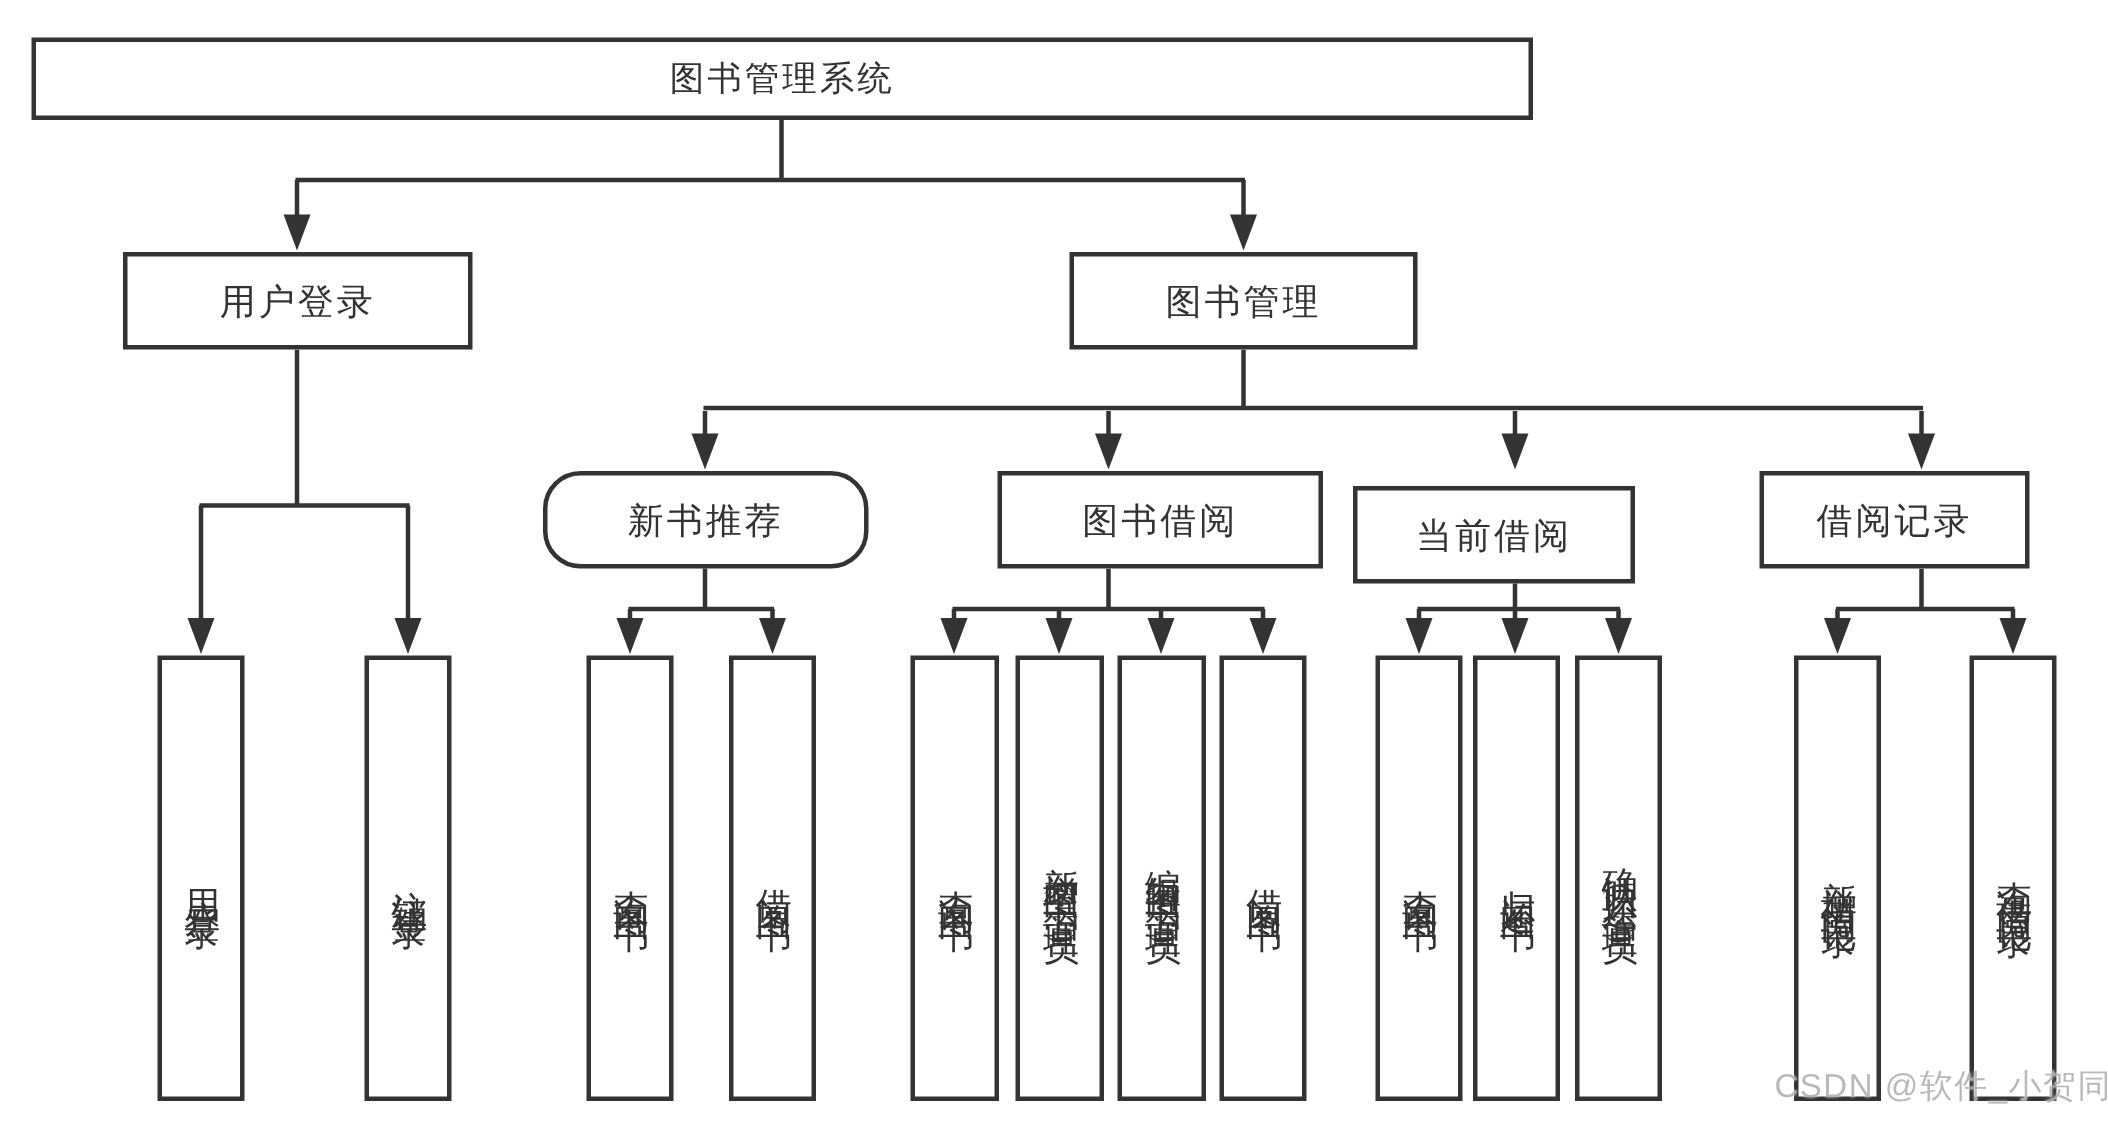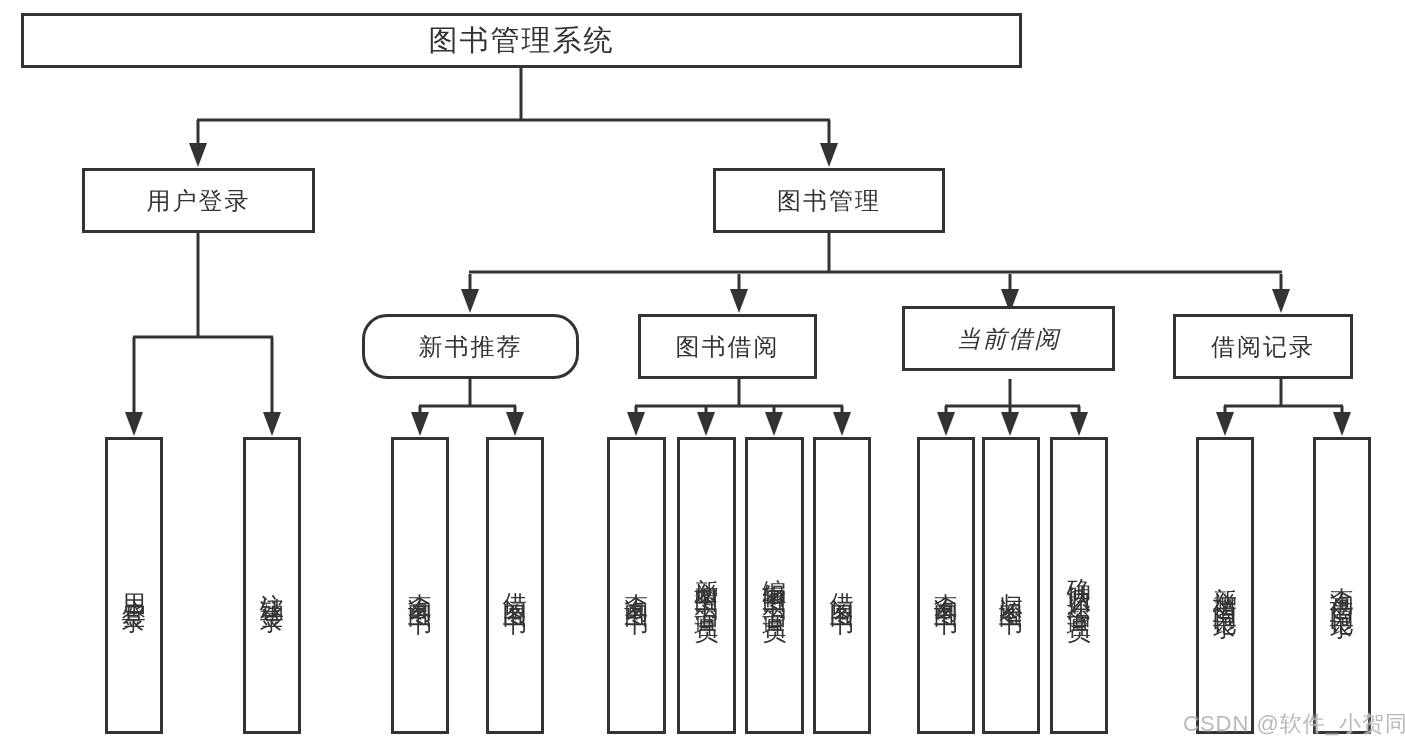--- a/index.html
+++ b/index.html
@@ -20,21 +20,21 @@
     display: flex;
     align-items: center;
     justify-content: center;
     color: #333333;
     font-size: 24px;
     letter-spacing: 2px;
     text-align: center;
     white-space: nowrap;
   }
   .hbox { height: 65px; }
-  .root { left: 21px; top: 13px; width: 1001px; height: 55px; font-size: 29px; }
+  .root { left: 21px; top: 25px; width: 1001px; height: 55px; font-size: 23px; }
   .vbox { top: 437px; width: 58px; height: 297px; }
   .vbox .vtext {
     writing-mode: vertical-lr;
     text-orientation: mixed;
     letter-spacing: 6px;
     line-height: 1.15;
     font-size: 24px;
     white-space: nowrap;
   }
   .watermark {
@@ -97,24 +97,24 @@
   <div class="box hbox" style="left:82px; top:168px; width:233px;">
     <span>用户登录</span>
   </div>
   <div class="box hbox" style="left:713px; top:168px; width:232px;">
     <span>图书管理</span>
   </div>
 
   <div class="box hbox" style="left:362px; top:314px; width:217px;border-radius:25px;">
     <span>新书推荐</span>
   </div>
-  <div class="box hbox" style="left:638px; top:314px; width:179px;">
+  <div class="box hbox" style="left:665px; top:314px; width:217px;">
     <span>图书借阅</span>
   </div>
-  <div class="box hbox" style="left:902px; top:306px; width:213px;font-style:italic;">
+  <div class="box hbox" style="left:902px; top:324px; width:188px;">
     <span>当前借阅</span>
   </div>
   <div class="box hbox" style="left:1173px; top:314px; width:180px;">
     <span>借阅记录</span>
   </div>
 
   <div class="box vbox" style="left:105px;">
     <span class="vtext">用户登录</span>
   </div>
   <div class="box vbox" style="left:243px;">

